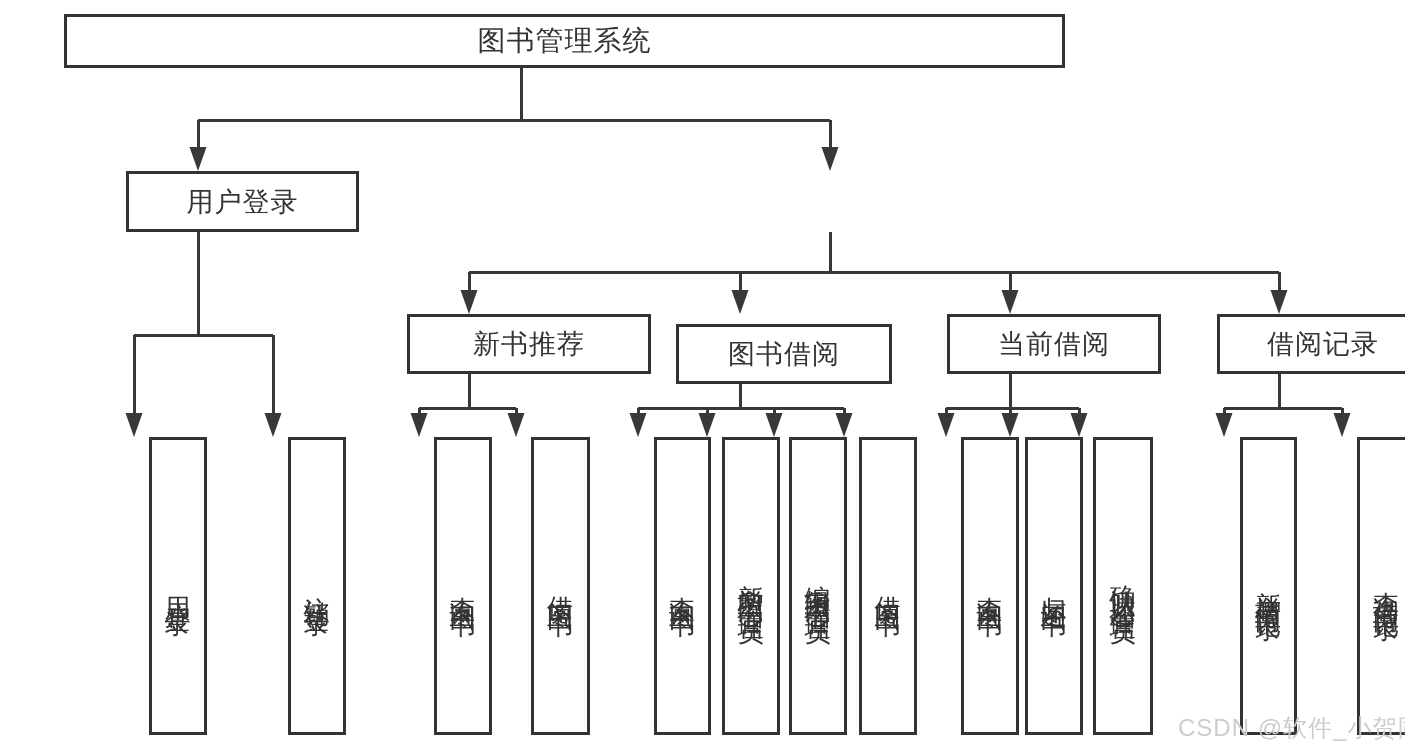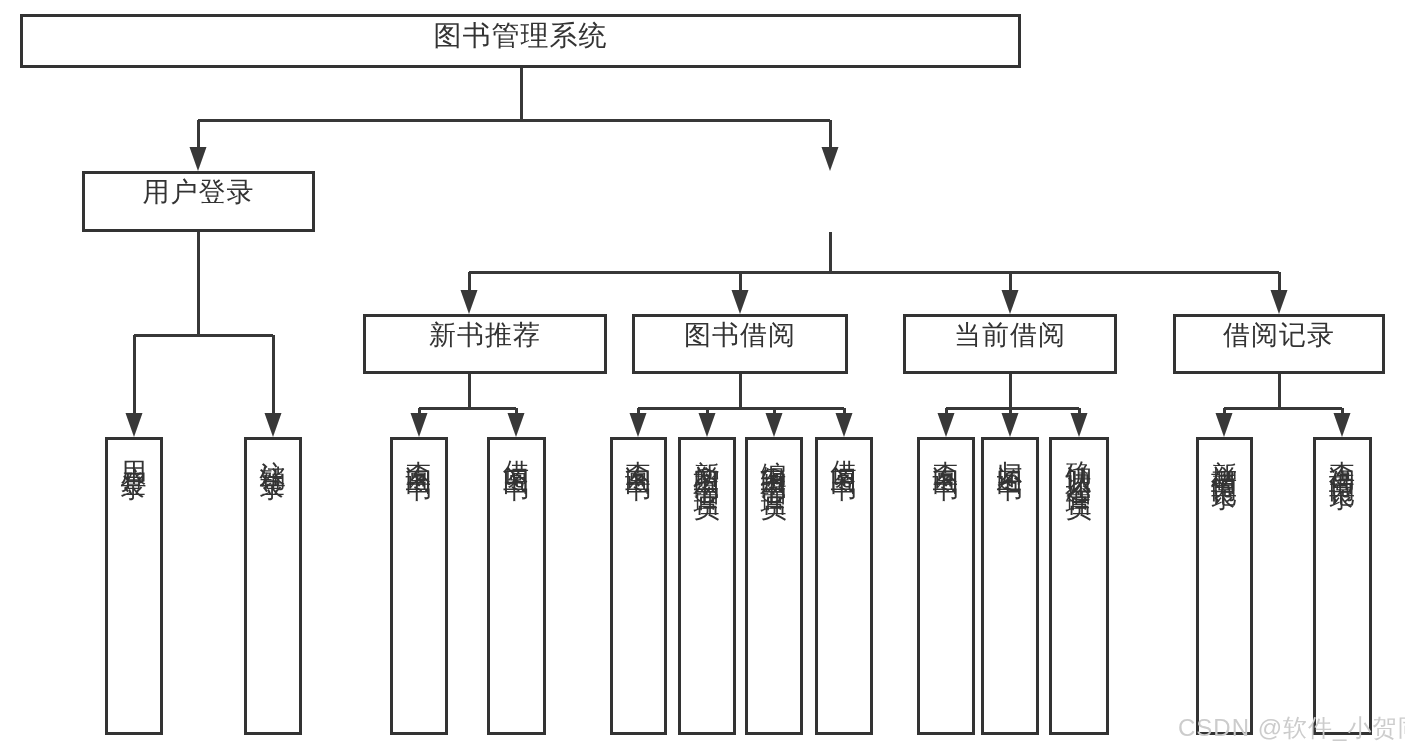--- a/index.html
+++ b/index.html
@@ -3,22 +3,22 @@
 <meta charset="utf-8">
 <style>
   html,body{margin:0;padding:0;background:#ffffff;}
   .canvas{
     position:relative;width:1405px;height:747px;background:#ffffff;
     font-family:"Liberation Sans",sans-serif;overflow:hidden;
   }
   .wires{position:absolute;left:0;top:0;z-index:1;}
   .node{
     position:absolute;box-sizing:border-box;border:3px solid #333333;
-    background:#ffffff;display:flex;justify-content:center;
-    z-index:2;color:#333333;
+    background:#ffffff;display:flex;align-items:center;justify-content:center;
+    z-index:2;color:#333333;margin-left:44px;
   }
   .hlabel{font-size:27px;letter-spacing:1px;white-space:nowrap;}
   .root-box .hlabel{font-size:28px;}
   .vlabel{
     writing-mode:vertical-rl;text-orientation:mixed;
     font-size:26px;letter-spacing:5px;line-height:1;white-space:nowrap;
   }
   .watermark{
     position:absolute;left:1178px;top:712px;z-index:6;
     font-size:24px;color:#cccccc;white-space:nowrap;letter-spacing:1px;
@@ -66,21 +66,21 @@
     <span class="hlabel">图书管理系统</span>
   </div>
 
   <div class="node" style="left:82px;top:171px;width:233px;height:61px;">
     <span class="hlabel">用户登录</span>
   </div>
 
   <div class="node" style="left:363px;top:314px;width:244px;height:60px;">
     <span class="hlabel">新书推荐</span>
   </div>
-  <div class="node" style="left:632px;top:314px;width:216px;height:60px;">
+  <div class="node" style="left:632px;top:324px;width:216px;height:60px;">
     <span class="hlabel">图书借阅</span>
   </div>
   <div class="node" style="left:903px;top:314px;width:214px;height:60px;">
     <span class="hlabel">当前借阅</span>
   </div>
   <div class="node" style="left:1173px;top:314px;width:212px;height:60px;">
     <span class="hlabel">借阅记录</span>
   </div>
 
   <div class="node" style="left:105px;top:437px;width:58px;height:298px;">

